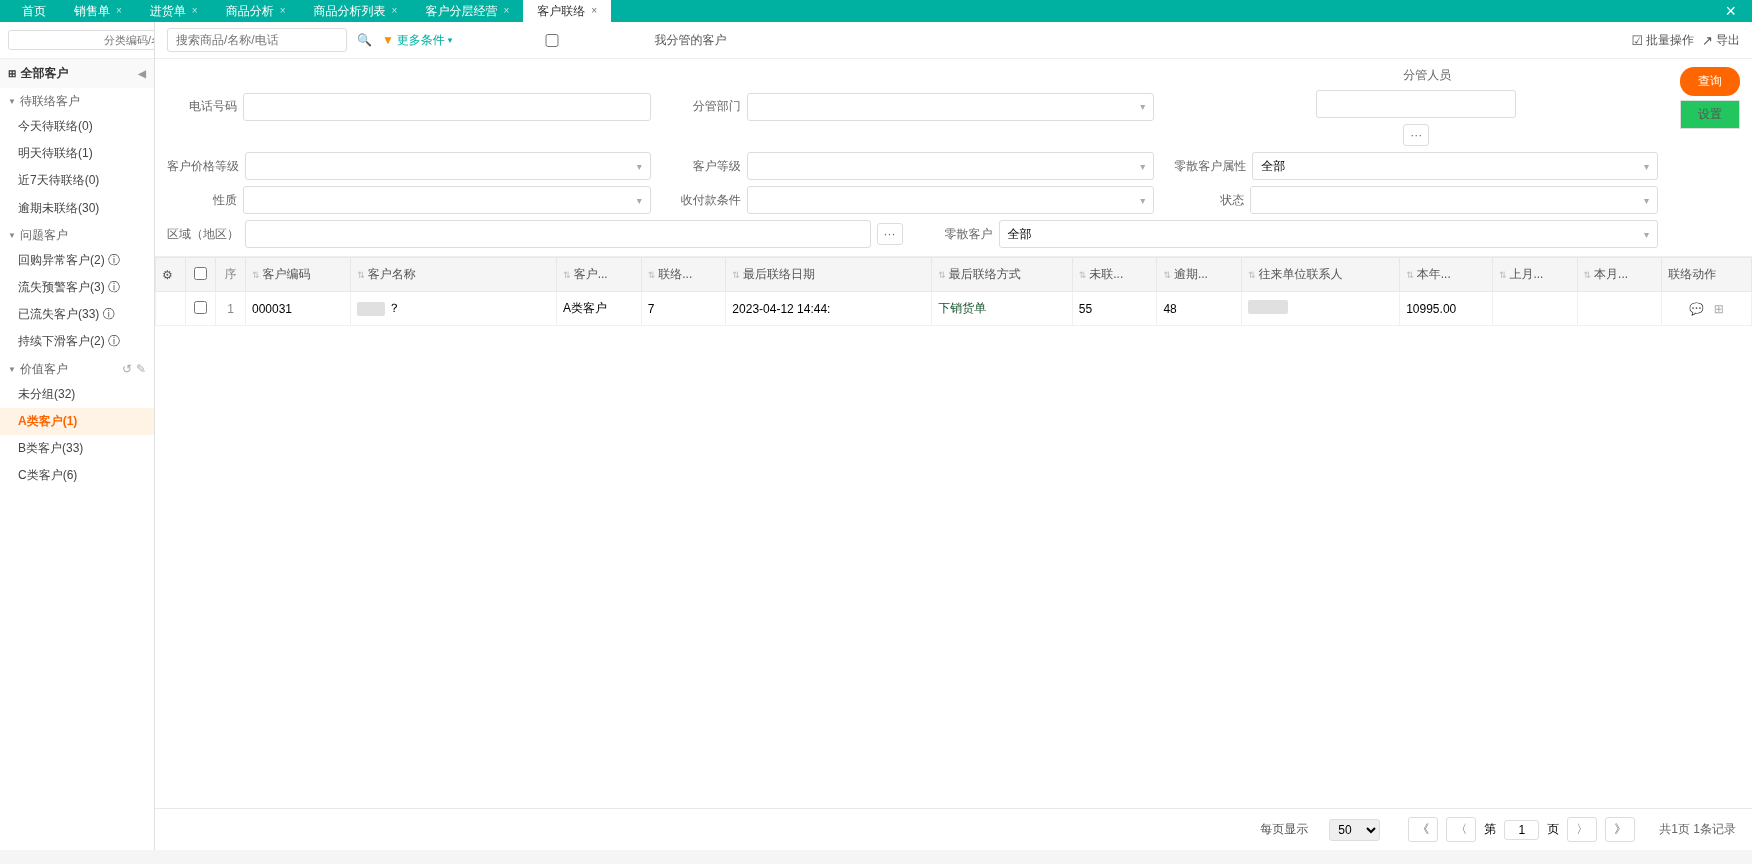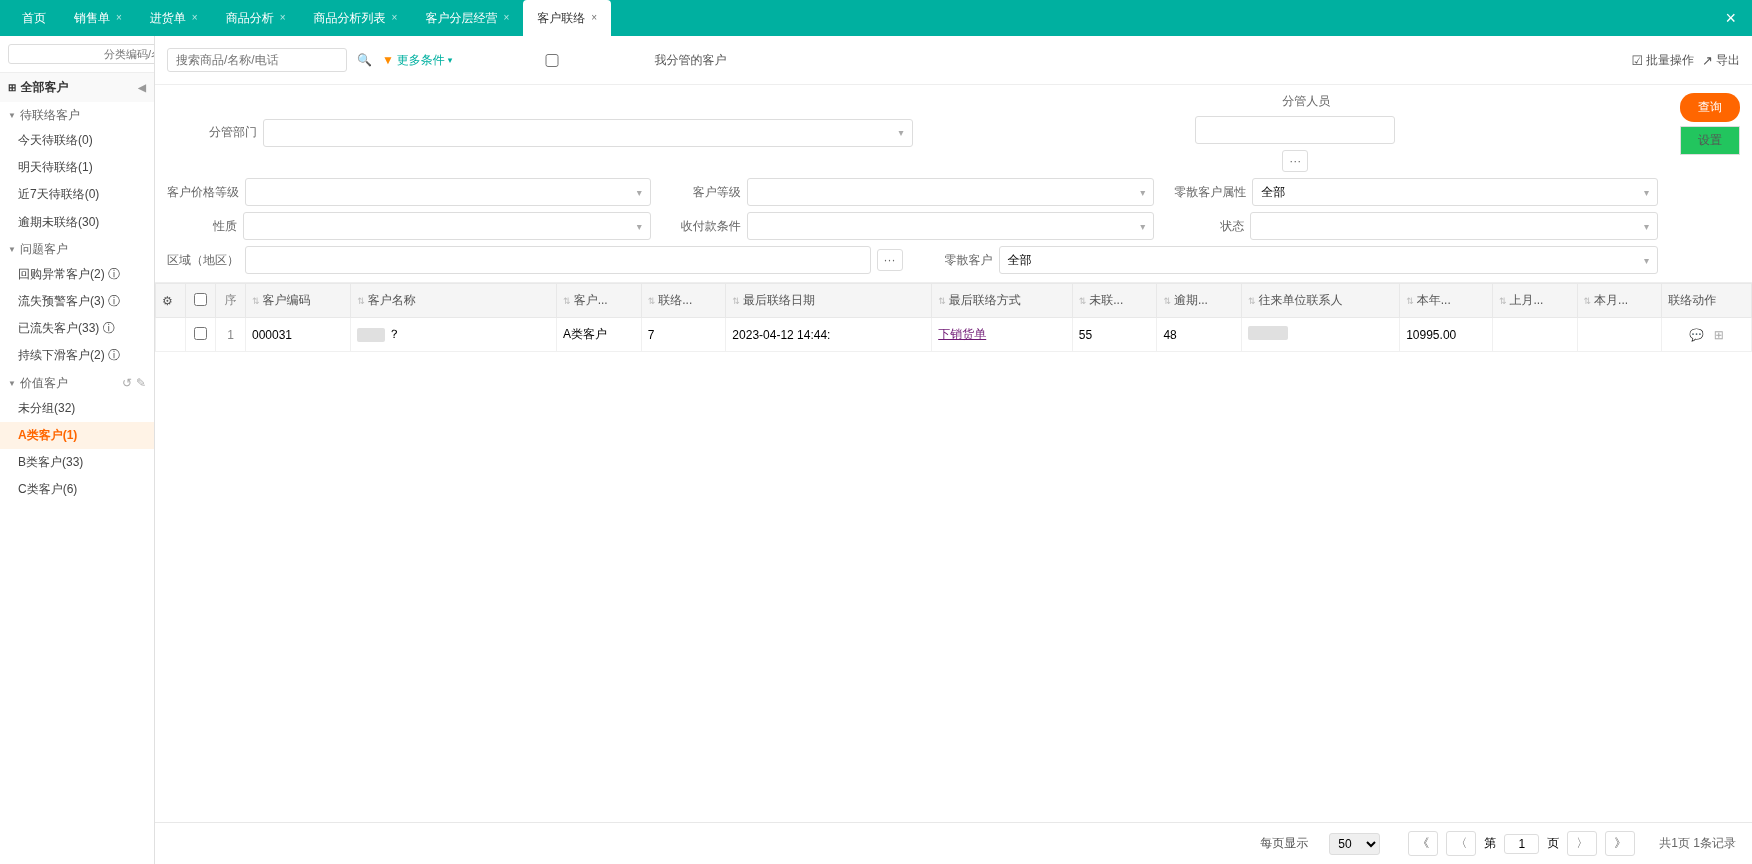--- a/index.html
+++ b/index.html
@@ -1,21 +1,21 @@
 <!DOCTYPE html>
 <html><head>
   <meta charset="utf-8">
   <style>
     * { box-sizing: border-box; margin: 0; padding: 0; font-family: 'Microsoft YaHei', Arial, sans-serif; font-size: 12px; }
     body { background: #f5f5f5; width: 1752px; height: 864px; overflow: hidden; }
 
     
     .top-nav {
       display: flex; align-items: center;
-      background: #00b0a0; height: 36px;
+      background: #00b0a0; height: 22px;
       padding: 0 8px; gap: 0;
     }
     .top-nav .nav-item {
       color: #fff; padding: 0 14px; height: 36px; line-height: 36px;
       cursor: pointer; white-space: nowrap; position: relative;
       display: flex; align-items: center; gap: 6px;
     }
     .top-nav .nav-item.home { font-size: 13px; }
     .top-nav .nav-item.active {
       background: #fff; color: #333; border-radius: 4px 4px 0 0;
@@ -67,21 +67,21 @@
     }
     .sidebar-item.active { background: #fff3e6; color: #ff6600; font-weight: bold; }
 
     
     .content-area {
       flex: 1; display: flex; flex-direction: column; overflow: hidden;
     }
 
     
     .filter-bar {
-      background: #fff; padding: 12px 12px;
+      background: #fff; padding: 6px 12px;
       border-bottom: 1px solid #eee;
       display: flex; align-items: center; gap: 10px;
     }
     .filter-bar input {
       border: 1px solid #ddd; border-radius: 3px;
       padding: 4px 8px; font-size: 12px; width: 180px; outline: none;
     }
     .filter-search-icon { color: #00b0a0; cursor: pointer; }
     .filter-more {
       color: #00b0a0; cursor: pointer; display: flex; align-items: center; gap: 3px;
@@ -162,21 +162,21 @@
     }
     thead th .th-content {
       display: flex; align-items: center; gap: 3px;
     }
     thead th .sort-icon { color: #bbb; font-size: 9px; }
     tbody tr { background: #fff; }
     tbody td {
       padding: 8px 6px; border: 1px solid #f0f0f0;
       white-space: nowrap;
     }
-    .td-link { color: #701a75; cursor: pointer; text-decoration: underline; }
+    .td-link { color: #14532d; cursor: pointer; }
     .td-center { text-align: center; }
 
     
     .table-settings-th {
       width: 30px; text-align: center;
     }
 
     
     .pagination-bar {
       background: #fff; border-top: 1px solid #e8e8e8;
@@ -319,20 +319,24 @@
           <span>导出</span>
         </div>
       </div>
     </div>
 
     <div class="adv-filter">
       <div style="display:flex;gap:10px;align-items:flex-start;">
         <div style="flex:1;">
 
           <div class="adv-filter-row">
+            <div class="filter-field">
+              <label>电话号码</label>
+              <div class="input-box" style="min-width:180px;"></div>
+            </div>
             <div class="filter-field" style="margin-left:20px;">
               <label>分管部门</label>
               <div class="select-box" style="min-width:200px;">
                 <span></span>
                   <span class="chevron">▾</span>
               </div>
             </div>
             <div class="filter-field" style="margin-left:20px;flex-direction:column;">
               <label>分管人员</label>
               <div class="input-box" style="min-width:200px;flex:1;"></div>

